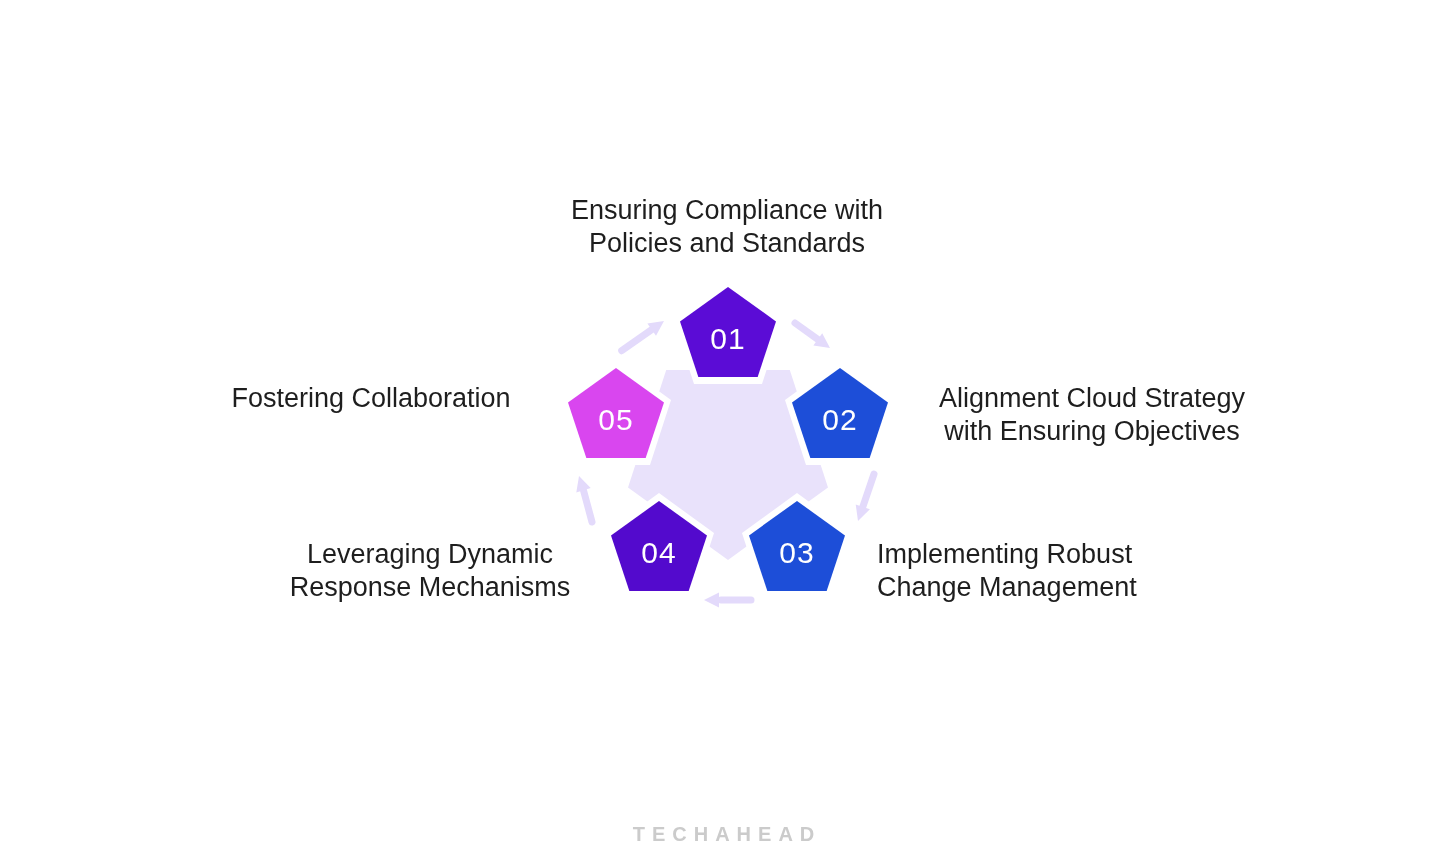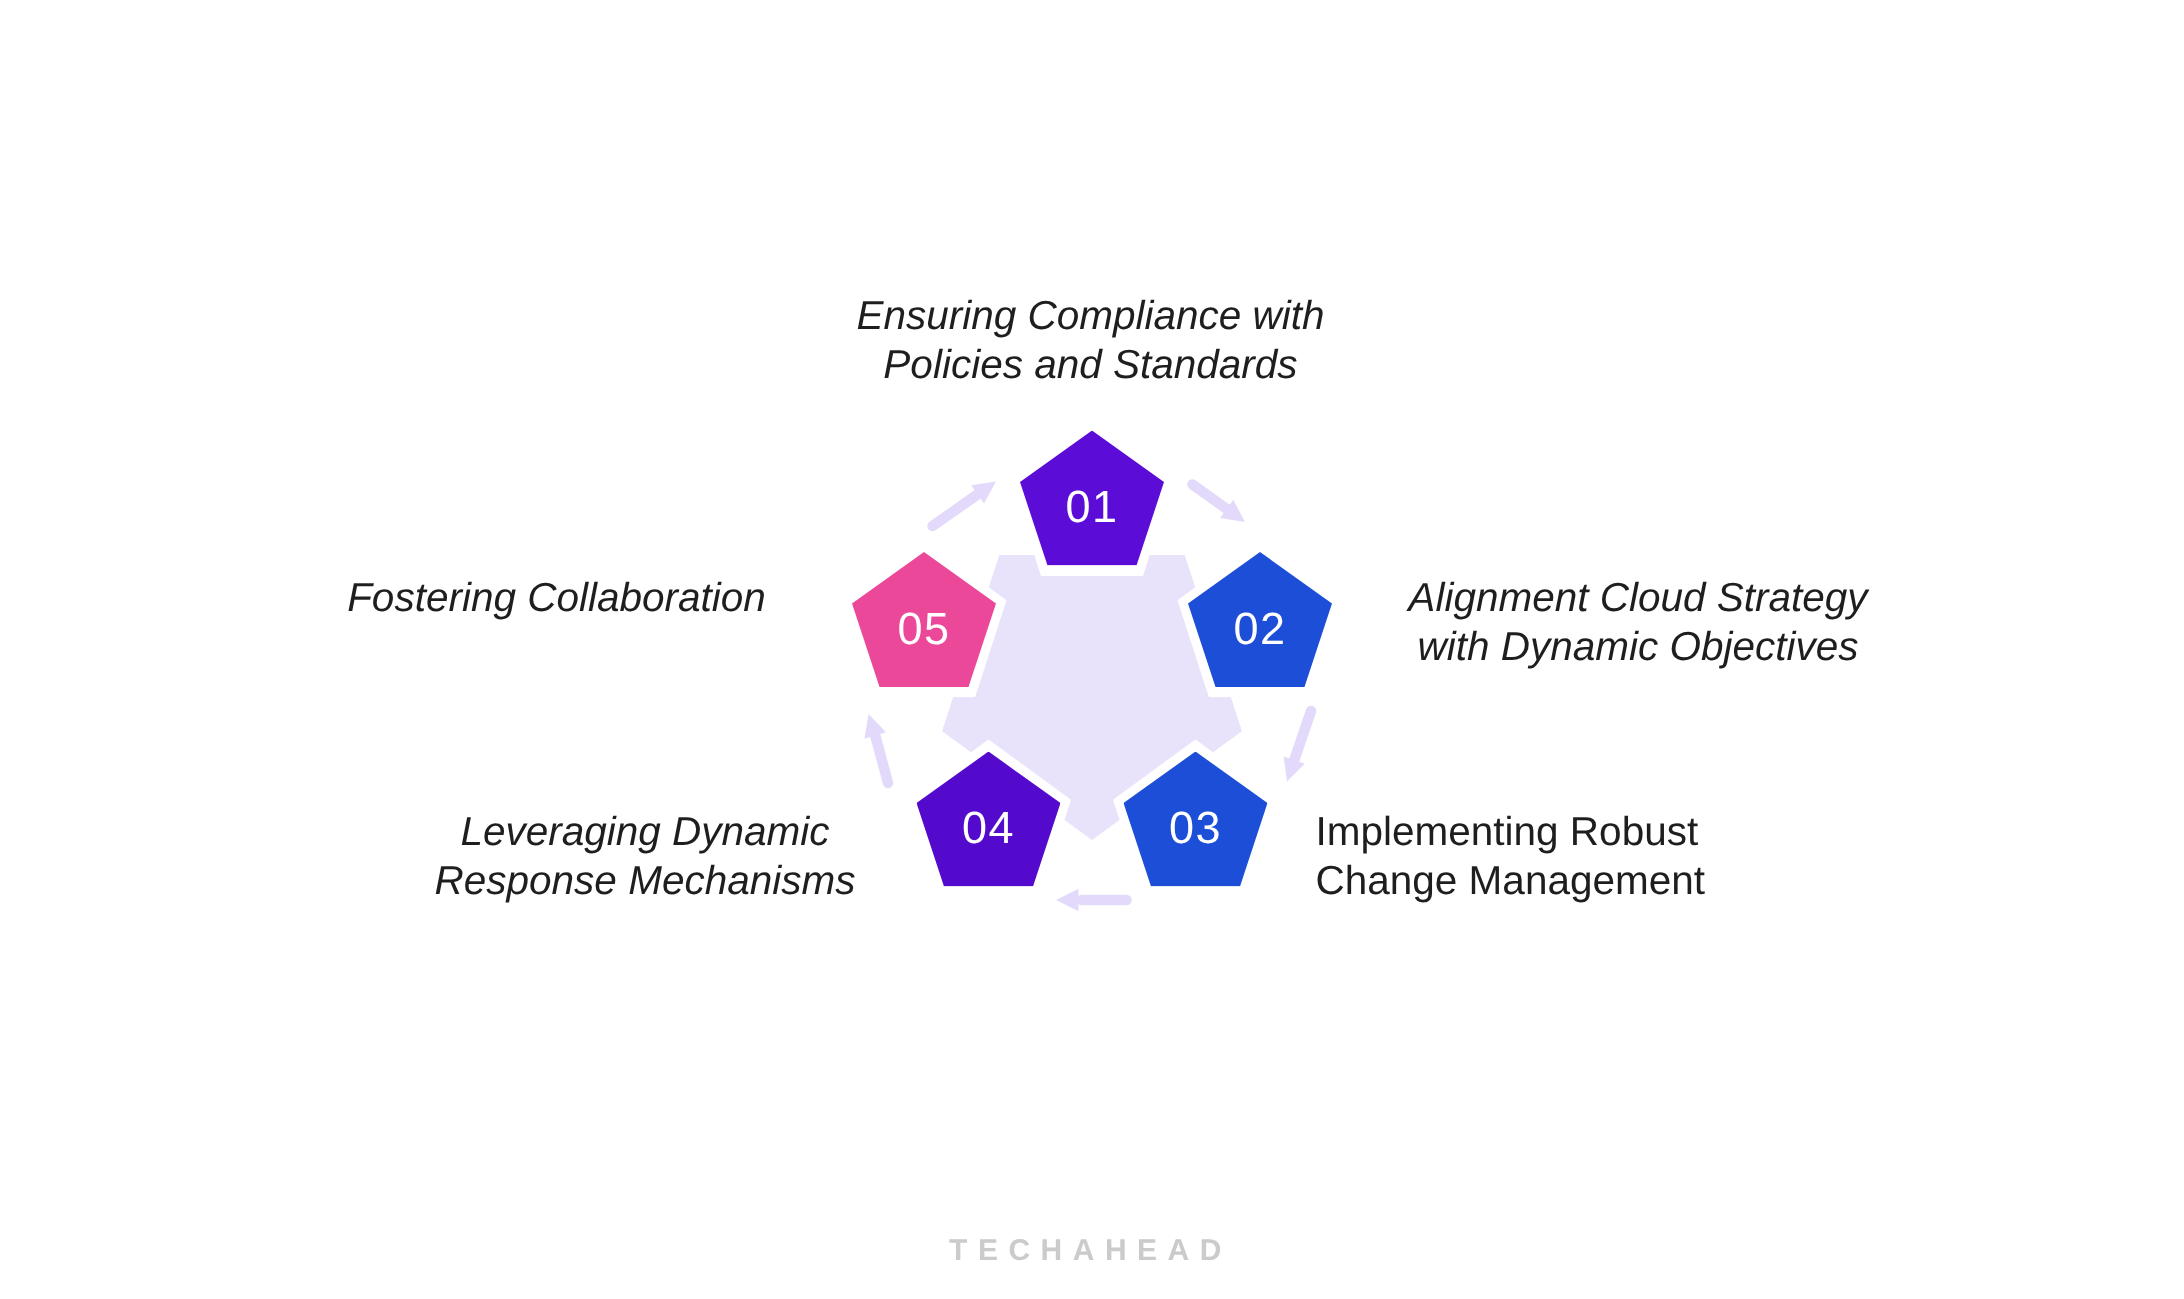--- a/index.html
+++ b/index.html
@@ -26,21 +26,21 @@
   .s1{left:673px;top:279px;}
   .s2{left:785px;top:360px;}
   .s3{left:742px;top:493px;}
   .s4{left:604px;top:493px;}
   .s5{left:561px;top:360px;}
   .label{
     position:absolute;z-index:4;font-size:27px;line-height:33px;font-weight:500;
     color:#1e1e1e;white-space:nowrap;
   }
   .label span{display:block;}
-  .lbl-center{transform:translateX(-50%);text-align:center;font-style:italic;}
+  .lbl-center{transform:translateX(-50%);text-align:center;}
   .l1{left:727px;top:194px;}
   .l2{left:1092px;top:382px;}
   .l3{left:877px;top:538px;text-align:left;}
   .l4{left:430px;top:538px;}
   .l5{left:371px;top:382px;}
   .arrows{position:absolute;left:0;top:0;z-index:3;pointer-events:none;}
   .watermark{
     position:absolute;left:727px;top:823px;transform:translateX(-50%);
     font-size:20px;font-weight:bold;letter-spacing:7px;color:#cbcbcb;z-index:5;
     white-space:nowrap;
@@ -94,33 +94,33 @@
     </div>
   </div>
 
   <div class="step-pent pent-up s4">
     <div class="fill pent-up" style="background-color: rgb(83, 10, 205); text-align: center;">
       <span class="step-num" style="color: rgb(255, 255, 255);">04</span>
     </div>
   </div>
 
   <div class="step-pent pent-up s5">
-    <div class="fill pent-up" style="background-color: #ec4899; text-align: center;">
+    <div class="fill pent-up" style="background-color: #d946ef; text-align: center;">
       <span class="step-num" style="color: rgb(255, 255, 255);">05</span>
     </div>
   </div>
 
   <div class="label lbl-center l1" style="color: rgb(30, 30, 30);">
     <span>Ensuring Compliance with</span>
     <span>Policies and Standards</span>
   </div>
 
   <div class="label lbl-center l2" style="color: rgb(30, 30, 30);">
     <span>Alignment Cloud Strategy</span>
-    <span>with Dynamic Objectives</span>
+    <span>with Ensuring Objectives</span>
   </div>
 
   <div class="label l3" style="color: rgb(30, 30, 30);">
     <span>Implementing Robust</span>
     <span>Change Management</span>
   </div>
 
   <div class="label lbl-center l4" style="color: rgb(30, 30, 30);">
     <span>Leveraging Dynamic</span>
     <span>Response Mechanisms</span>

